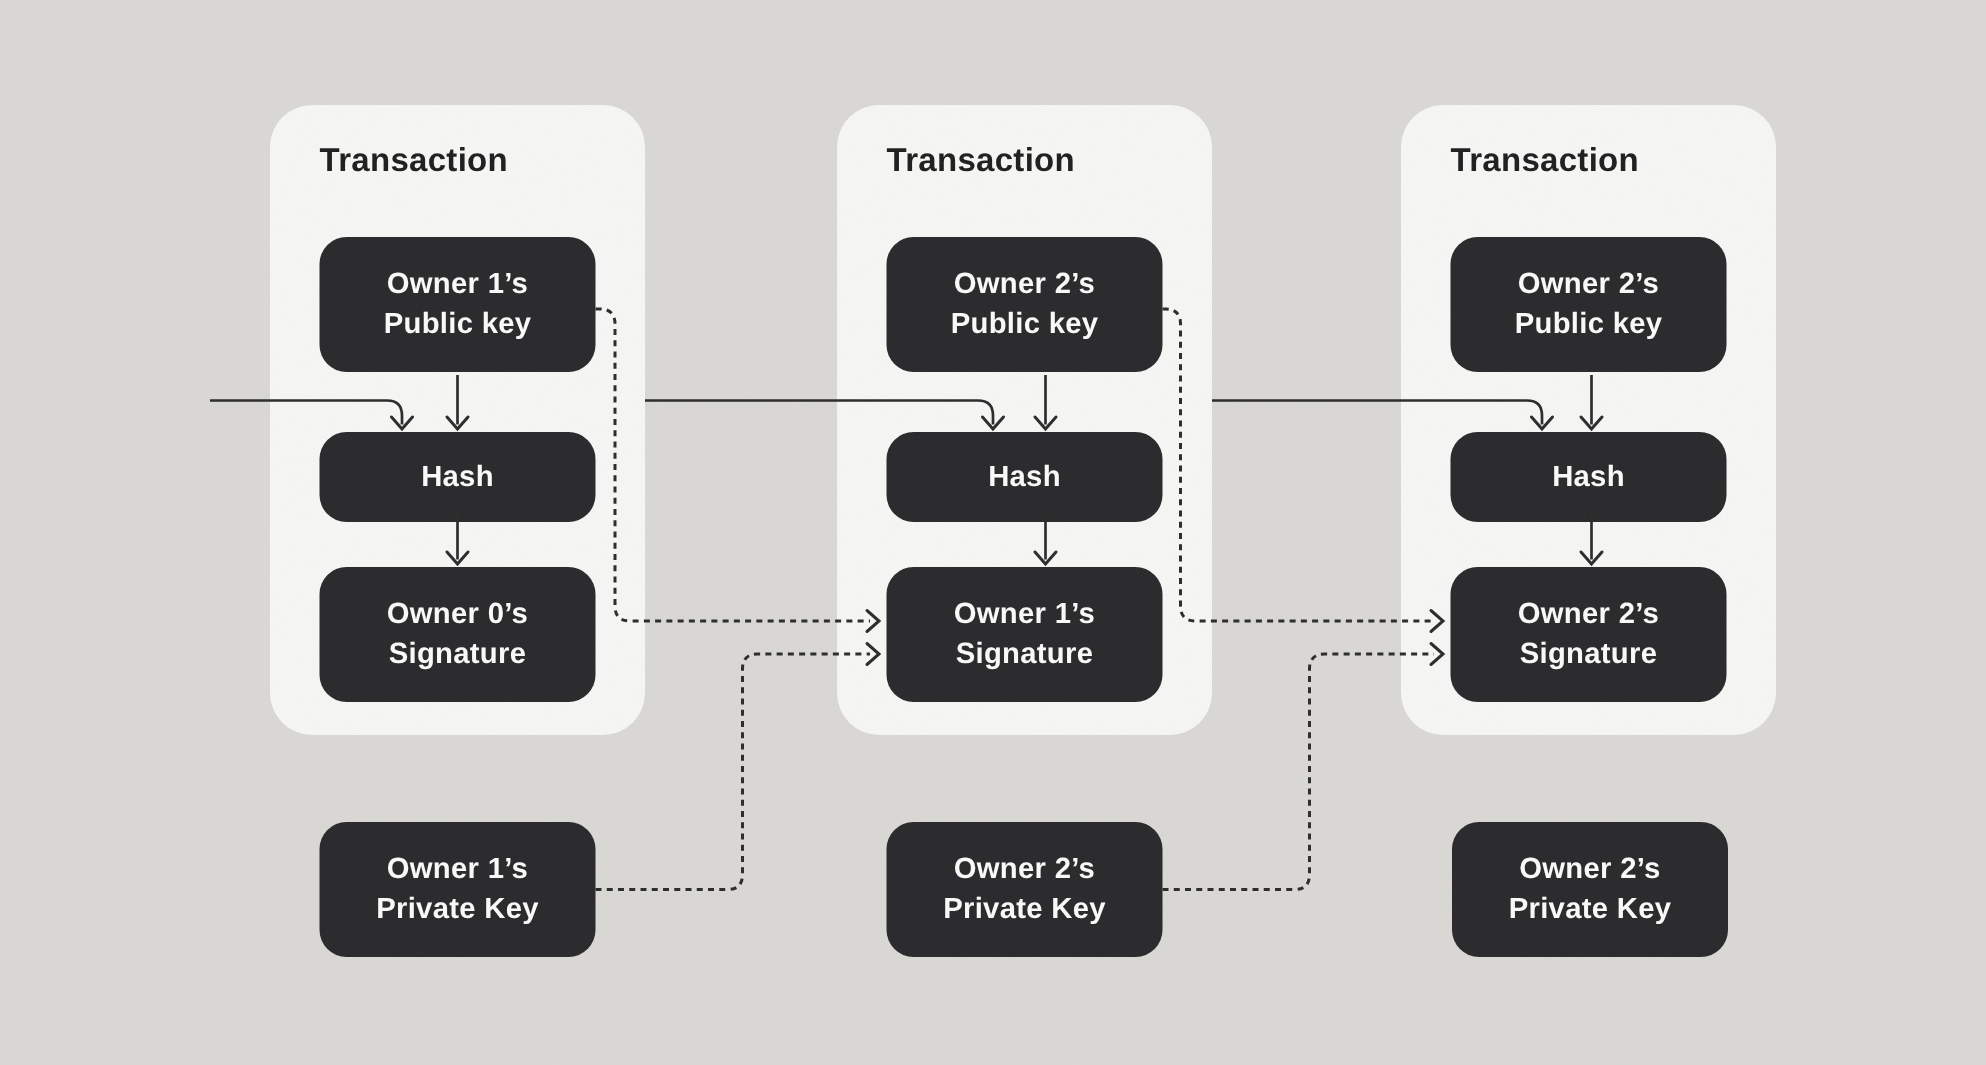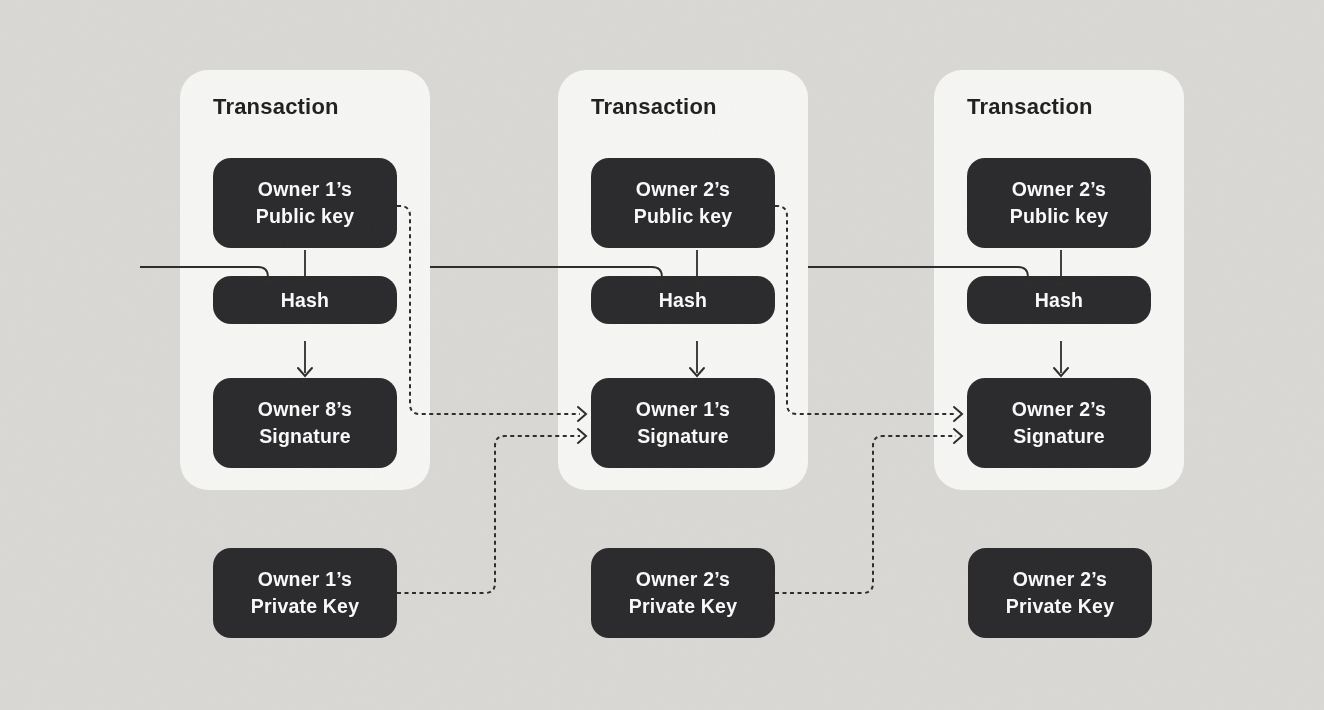--- a/index.html
+++ b/index.html
@@ -47,21 +47,21 @@
     flex-direction:column;
     align-items:center;
     justify-content:center;
     text-align:center;
     font-weight:bold;
     font-size:19.5px;
     line-height:27px;
     letter-spacing:.2px;
   }
   .node.pubkey{top:88px;height:90px;}
-  .node.hash{top:206px;height:48px;align-items:center;}
+  .node.hash{top:218px;height:60px;align-items:center;}
   .node.sig{top:308px;height:90px;}
   .privkey{
     position:absolute;
     top:548px;
     width:184px;
     height:90px;
     background:var(--box-bg);
     border-radius:18px;
     color:var(--box-text);
     display:flex;
@@ -88,21 +88,21 @@
   <section class="card" style="left:180px">
     <h2 class="card-title">Transaction</h2>
     <div class="node pubkey">
       <span>Owner 1’s</span>
       <span>Public key</span>
     </div>
     <div class="node hash">
       <span>Hash</span>
     </div>
     <div class="node sig">
-      <span>Owner 8’s</span>
+      <span>Owner 0’s</span>
       <span>Signature</span>
     </div>
   </section>
 
   <section class="card" style="left:558px">
     <h2 class="card-title">Transaction</h2>
     <div class="node pubkey">
       <span>Owner 2’s</span>
       <span>Public key</span>
     </div>

